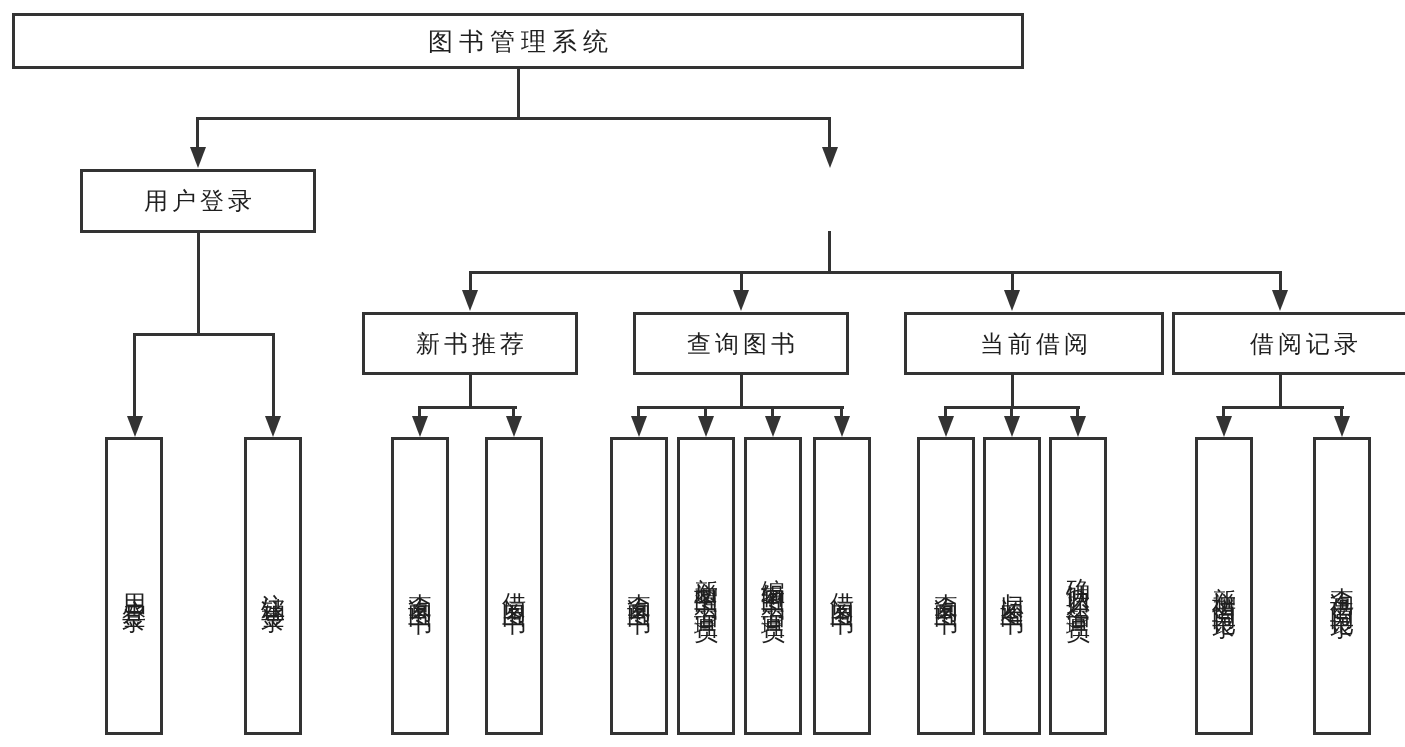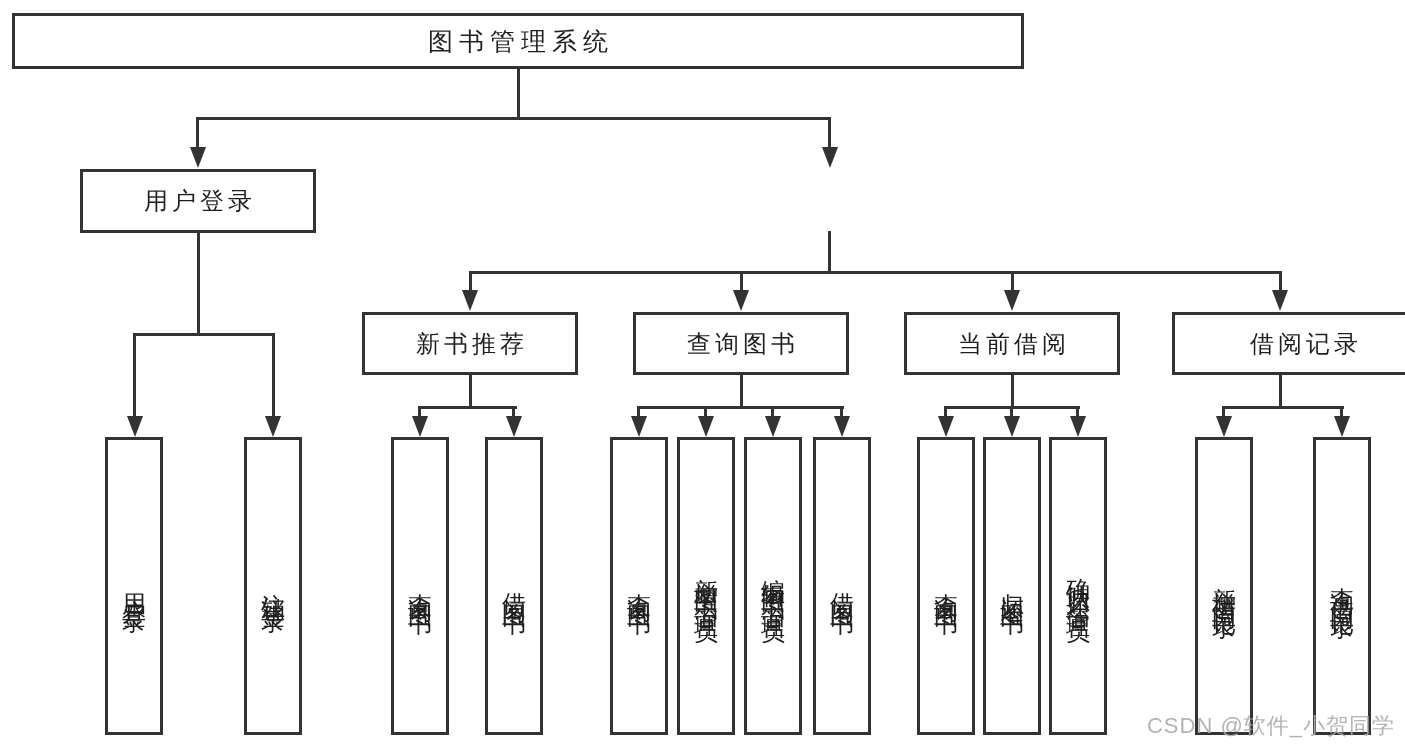--- a/index.html
+++ b/index.html
@@ -67,21 +67,21 @@
   <div class="arrow" style="left:733px;top:290px;"></div>
   <div class="arrow" style="left:1004px;top:290px;"></div>
   <div class="arrow" style="left:1272px;top:290px;"></div>
 
   <div class="box h-box" style="left:362px;top:312px;width:216px;height:63px;font-family:Liberation Mono, monospace;">
     <span>新书推荐</span>
   </div>
   <div class="box h-box" style="left:633px;top:312px;width:216px;height:63px;">
     <span>查询图书</span>
   </div>
-  <div class="box h-box" style="left:904px;top:312px;width:216px;height:63px;">
+  <div class="box h-box" style="left:904px;top:312px;width:260px;height:63px;">
     <span>当前借阅</span>
   </div>
   <div class="box h-box" style="left:1172px;top:312px;width:248px;height:63px;padding-left:16px;">
     <span>借阅记录</span>
   </div>
 
   <div class="line" style="left:469px;top:373px;width:3px;height:36px;"></div>
   <div class="line" style="left:740px;top:373px;width:3px;height:36px;"></div>
   <div class="line" style="left:1011px;top:373px;width:3px;height:36px;"></div>
   <div class="line" style="left:1279px;top:373px;width:3px;height:36px;"></div>
@@ -151,15 +151,14 @@
     <span>确认归还（管理员）</span>
   </div>
 
   <div class="box v-box" style="left:1195px;top:437px;width:58px;height:298px;">
     <span>新增借阅记录</span>
   </div>
   <div class="box v-box" style="left:1313px;top:437px;width:58px;height:298px;">
     <span>查询借阅记录</span>
   </div>
 
-  <div class="watermark">CSDN @软件_小贺同学</div>
 
 </div>
 
 </body></html>

